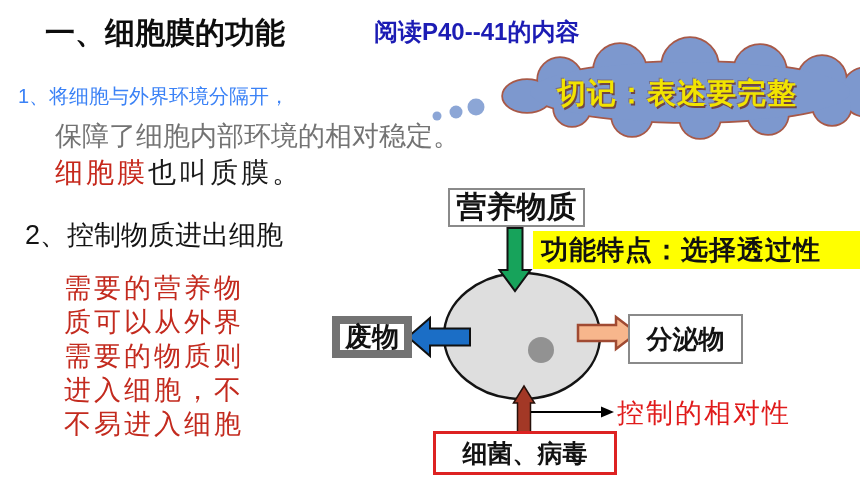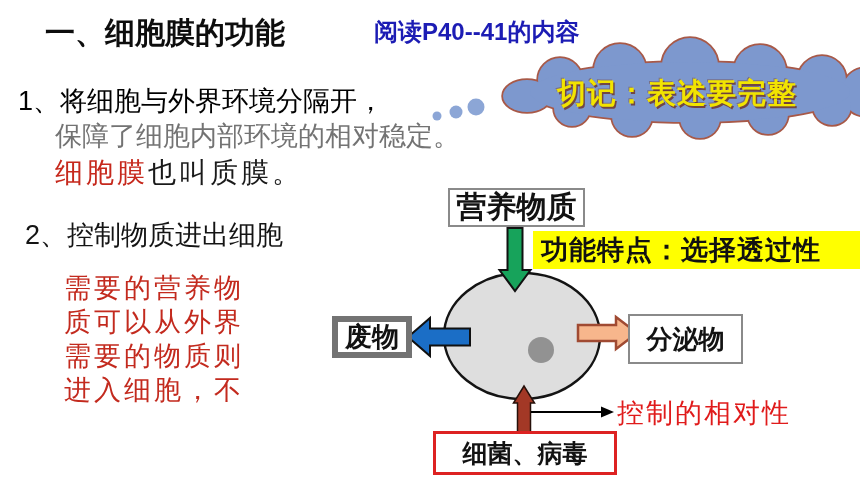--- a/index.html
+++ b/index.html
@@ -11,34 +11,34 @@
   .sans{font-family:"Liberation Sans",sans-serif;}
   .kai{font-family:"DejaVu Serif",serif;}
   #shape-layer{position:absolute;left:0;top:0;width:860px;height:484px;z-index:1;}
   .txt{z-index:2;white-space:nowrap;}
   .box{
     z-index:2;background:#ffffff;display:flex;align-items:center;justify-content:center;
     font-weight:bold;color:#121212;box-sizing:border-box;
   }
   #title{left:45px;top:13px;font-size:30px;font-weight:bold;color:#0d0d0d;}
   #reading-note{left:374px;top:16px;font-size:24px;font-weight:bold;color:#1c1cb4;}
-  #p1-line1{left:18px;top:83px;font-size:27px;color:#000000;}
+  #p1-line1{left:18px;top:83px;font-size:20px;color:#3b82f6;}
   #p1-line2{left:55px;top:118px;font-size:27px;color:#737373;}
   #p1-line3{left:55px;top:154px;font-size:28px;letter-spacing:3px;}
   #p1-line3 .red{color:#c6281c;}
   #p1-line3 .black{color:#1a1a1a;}
   #p2-heading{left:25px;top:217px;font-size:27px;color:#141414;}
   #p2-note{left:64px;top:271px;font-size:27px;line-height:34px;color:#c32a1e;letter-spacing:3px;z-index:2;position:absolute;}
   #cloud-text{
     left:512px;top:74px;width:330px;text-align:center;font-size:29px;font-weight:bold;
     color:#f2e400;text-shadow:1.5px 1.5px 0 rgba(110,50,35,.8), -1px -1px 0 rgba(110,50,35,.4);
     letter-spacing:1px;z-index:2;
   }
   #top-box{left:448px;top:188px;width:137px;height:39px;border:2px solid #8a8a8a;font-size:30px;}
-  #left-box{left:332px;top:316px;width:80px;height:42px;border:6px solid #737373;font-size:27px;}
+  #left-box{left:332px;top:316px;width:80px;height:42px;border:8px solid #737373;font-size:27px;}
   #right-box{left:628px;top:314px;width:115px;height:50px;border:2px solid #8a8a8a;font-size:26px;}
   #bottom-box{left:433px;top:431px;width:184px;height:44px;border:3px solid #dd2222;font-size:25px;}
   #feature-strip{
     left:533px;top:231px;width:327px;height:38px;background:#ffff00;z-index:1;
     display:flex;align-items:center;padding-left:8px;box-sizing:border-box;
     font-size:27px;font-weight:bold;color:#111;letter-spacing:1px;
   }
   #relative-note{left:617px;top:395px;font-size:27px;font-weight:normal;color:#e01b1b;letter-spacing:2px;z-index:2;}
 </style>
 </head>
@@ -110,20 +110,21 @@
 <div class="abs txt kai" id="p1-line3"><span class="red">细胞膜</span><span class="black">也叫质膜。</span></div>
 
 <div class="abs txt" id="cloud-text">切记：表述要完整</div>
 
 <div class="abs txt sans" id="p2-heading">2、控制物质进出细胞</div>
 <div class="kai" id="p2-note">
   <div>需要的营养物</div>
   <div>质可以从外界</div>
   <div>需要的物质则</div>
   <div>进入细胞，不</div>
+  <div>不易进入细胞</div>
 </div>
 
 <div class="abs kai" id="feature-strip">
     <span>功能特点：选择透过性</span>
   </div>
 
 <div class="abs box sans" id="top-box">
     <span>营养物质</span>
   </div>
 <div class="abs box sans" id="left-box">

